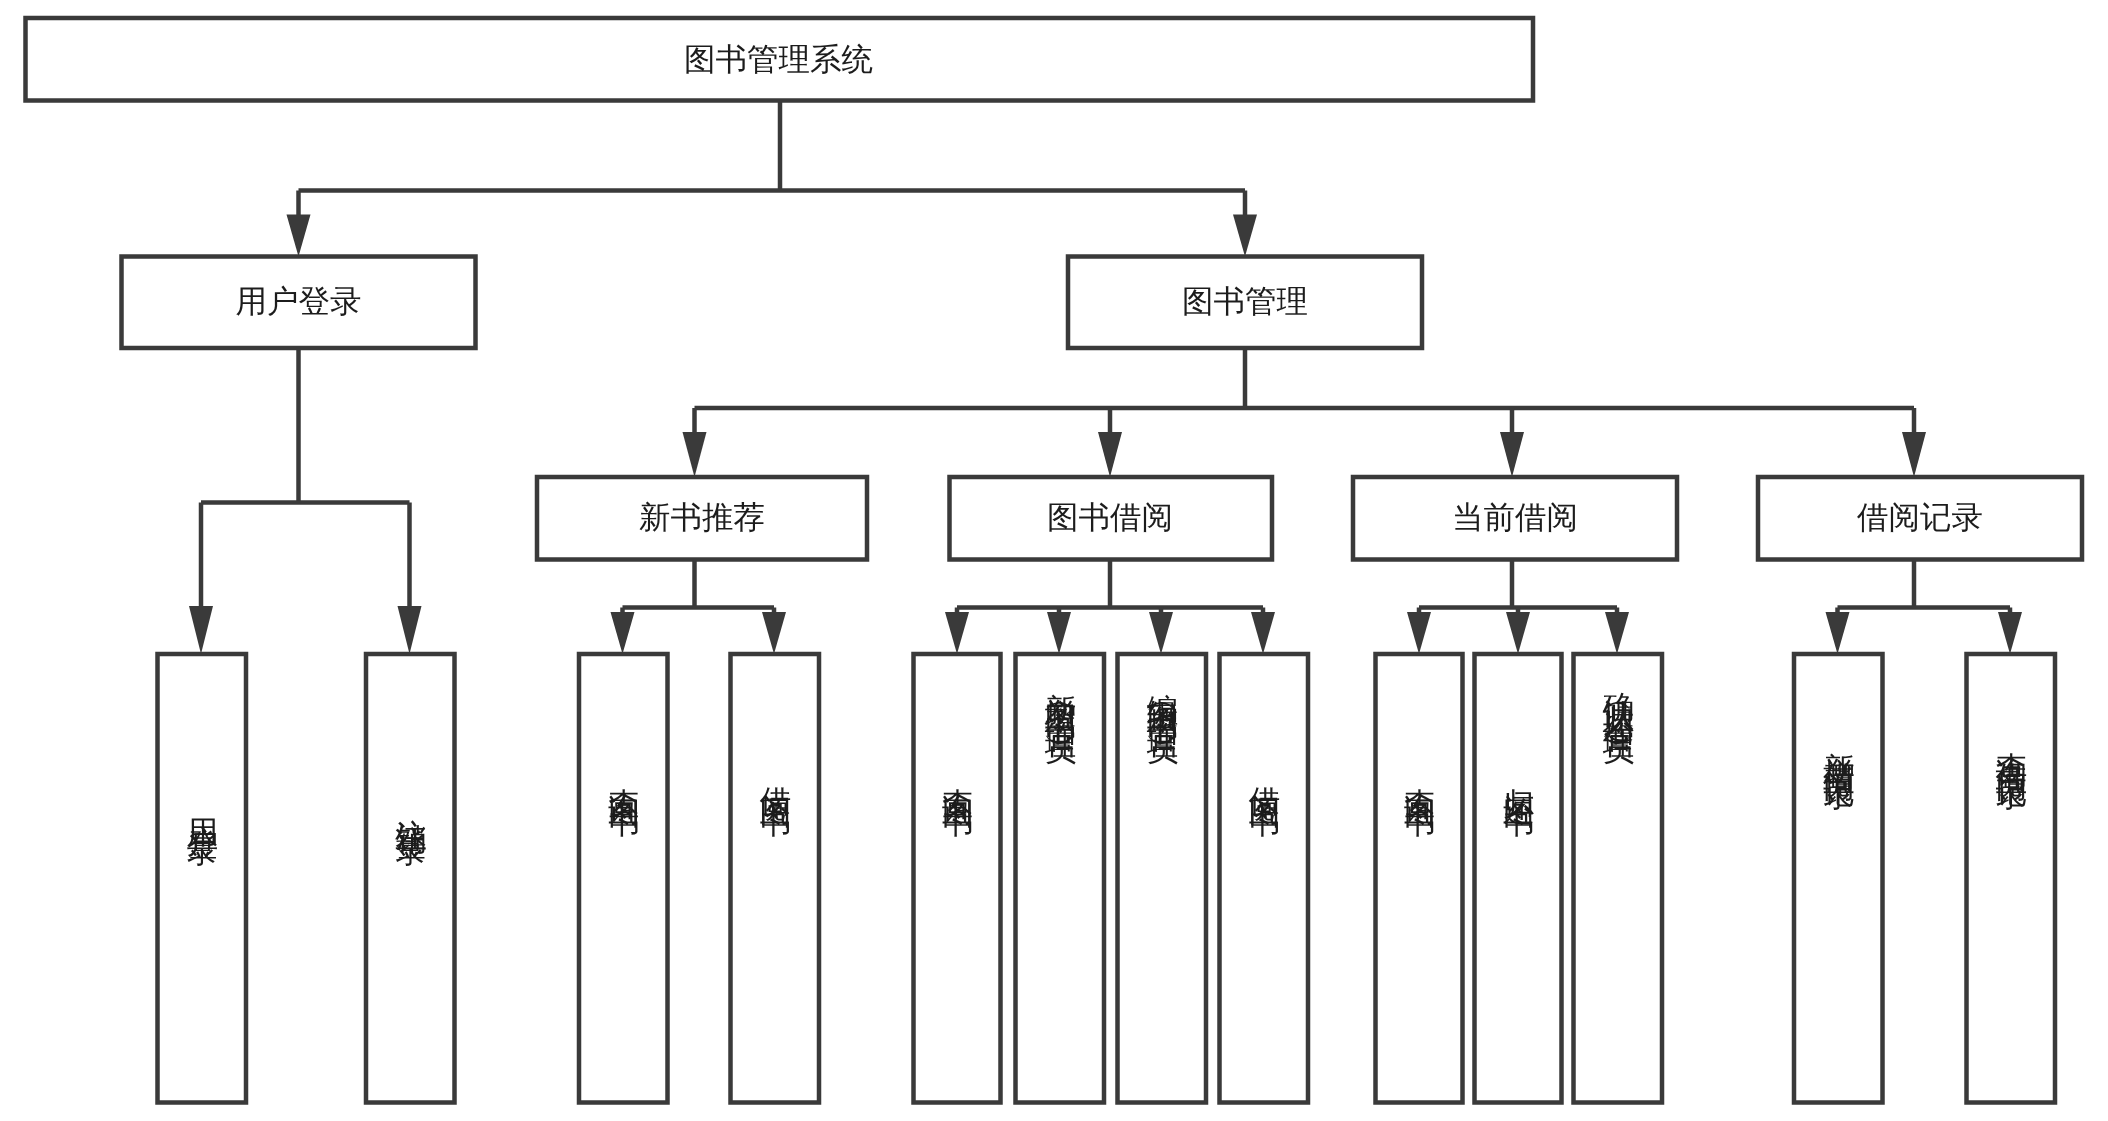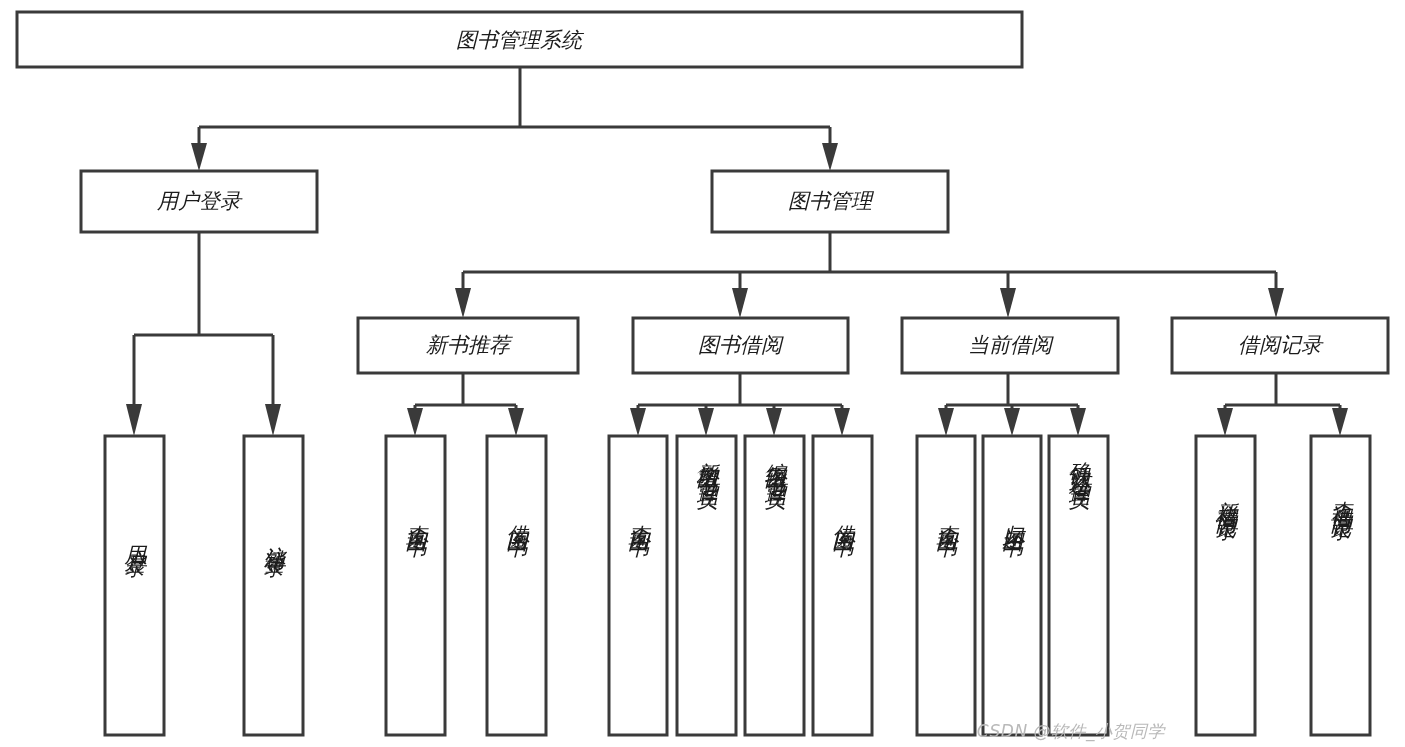--- a/index.html
+++ b/index.html
@@ -11,21 +11,20 @@
     width: 1405px;
     height: 747px;
     overflow: hidden;
     font-family: "DejaVu Sans", "Liberation Sans", sans-serif;
   }
   #diagram-root {
     position: relative;
     width: 1173px;
     height: 747px;
     background: #ffffff;
-    font-style: italic;
   }
   svg.flow {
     position: absolute;
     top: 0; left: 0;
     width: 1405px;
     height: 747px;
   }
   .nodebox {
     fill: #ffffff;
     stroke: #3a3a3a;
@@ -243,15 +242,14 @@
   <div class="v-label-wrap" style="left:1049px; top:436px; width:59px; height:299px;">
     <span class="v-label" style="margin-top:9px;">确认归还（管理员）</span>
   </div>
   <div class="v-label-wrap" style="left:1196px; top:436px; width:59px; height:299px;">
     <span class="v-label" style="margin-top:48px;">新增借阅记录</span>
   </div>
   <div class="v-label-wrap" style="left:1311px; top:436px; width:59px; height:299px;">
     <span class="v-label" style="margin-top:48px;">查询借阅记录</span>
   </div>
 
-  <div class="watermark">CSDN @软件_小贺同学</div>
 
 </div>
 
 </body></html>

